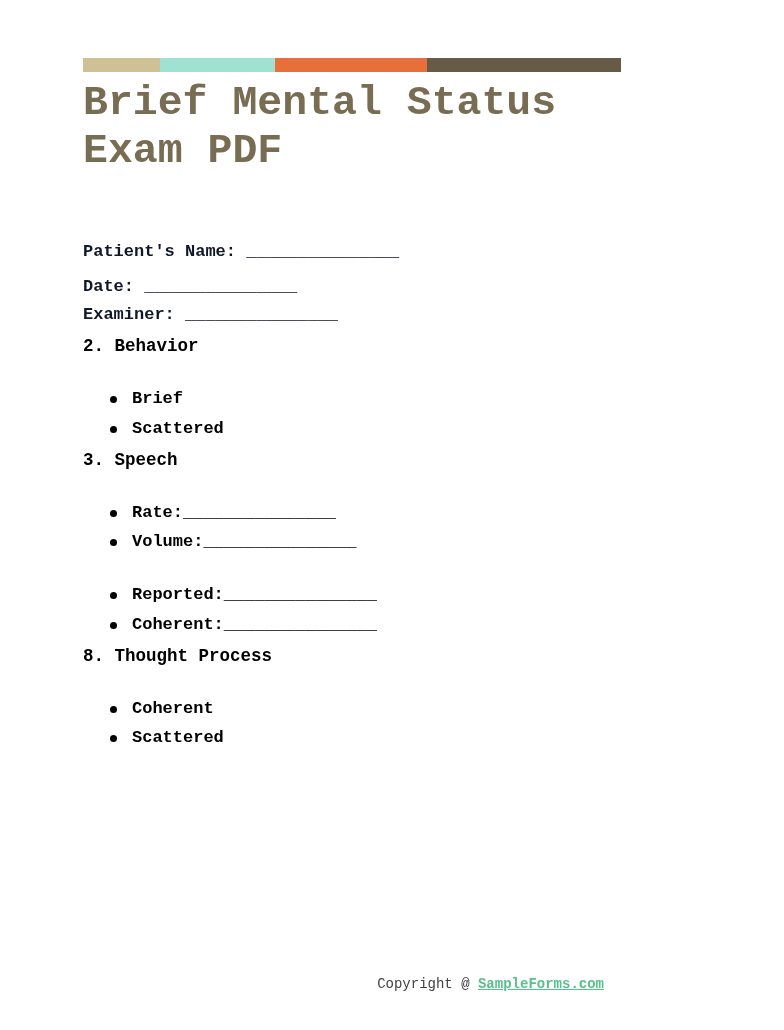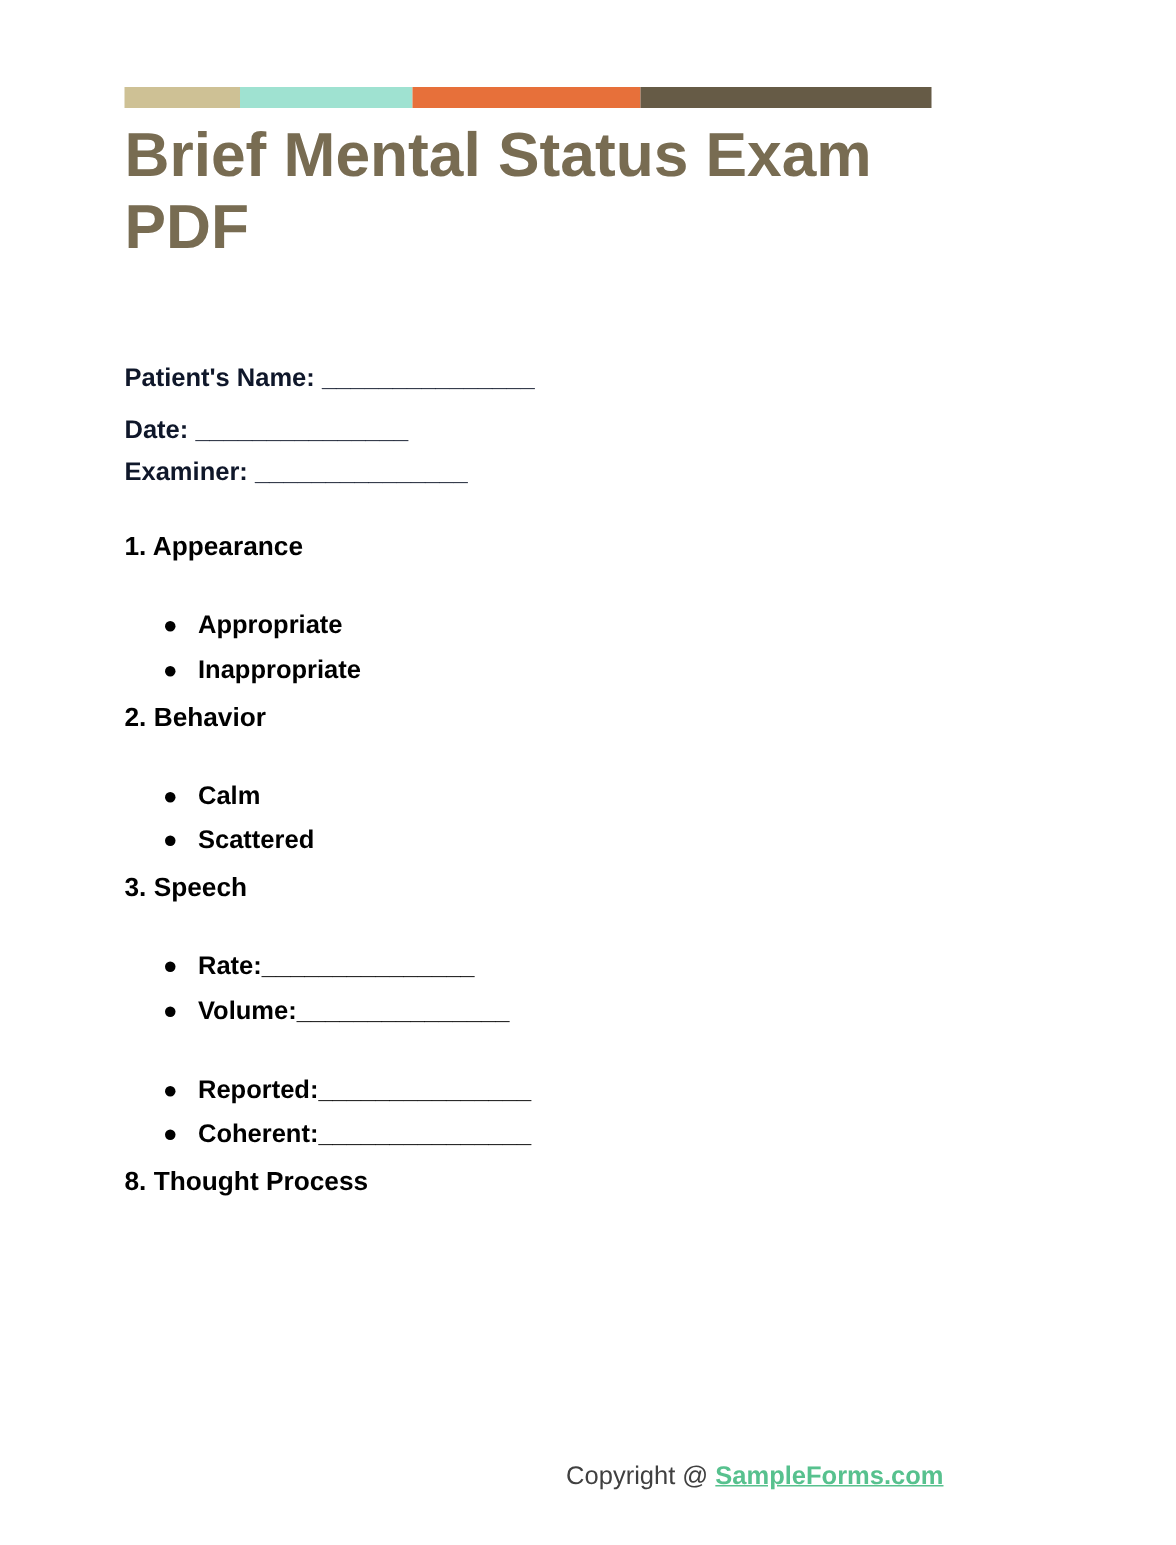--- a/index.html
+++ b/index.html
@@ -2,21 +2,21 @@
 <html><head>
 <meta charset="utf-8">
 <style>
   html, body { margin: 0; padding: 0; background: #ffffff; }
   .page {
     position: relative;
     width: 692px;
     height: 1030px;
     background: #ffffff;
     overflow: hidden;
-    font-family: Liberation Sans, sans-serif;
+    font-family: Liberation Mono, monospace;
   }
   .content { margin: 0 71px 0 83px; }
 
   .topbar { display: flex; height: 14px; margin-top: 58px; }
   .topbar .seg { height: 100%; }
 
   .title {
     margin: 7px 0 0 0;
     font-size: 41.5px;
     line-height: 48px;
@@ -59,22 +59,22 @@
     width: 7px;
     height: 7px;
     border-radius: 50%;
     background: #000000;
     margin: 7px 15px 0 27px;
   }
 
   .footer {
     position: absolute;
     top: 974px;
-    right: 63px;
-    font-size: 17px;
+    right: 88px;
+    font-size: 14px;
     line-height: 20px;
     color: #404040;
     white-space: nowrap;
   }
   .footer-link {
     font-weight: 700;
     text-decoration: underline;
     cursor: pointer;
   }
 </style>
@@ -101,42 +101,27 @@
       <div class="line mt15">
         <span>Date:</span>
         <span>_______________</span>
       </div>
       <div class="line mt8">
         <span>Examiner:</span>
         <span>_______________</span>
       </div>
     </div>
 
-    <div class="section section--first">
-      <div class="section-heading">1. Appearance</div>
-      <div class="bullets">
-        <div class="bullet-row">
-          <span class="dot"></span>
-          <span>Appropriate</span>
-          <span></span>
-        </div>
-        <div class="bullet-row">
-          <span class="dot"></span>
-          <span>Inappropriate</span>
-          <span></span>
-        </div>
-      </div>
-    </div>
 
     <div class="section">
       <div class="section-heading">2. Behavior</div>
       <div class="bullets">
         <div class="bullet-row">
           <span class="dot"></span>
-          <span>Calm</span>
+          <span>Brief</span>
           <span></span>
         </div>
         <div class="bullet-row">
           <span class="dot"></span>
           <span>Scattered</span>
           <span></span>
         </div>
       </div>
     </div>
 
@@ -166,20 +151,32 @@
         <div class="bullet-row">
           <span class="dot"></span>
           <span>Coherent:</span>
           <span>_______________</span>
         </div>
       </div>
     </div>
 
     <div class="section">
       <div class="section-heading">8. Thought Process</div>
+      <div class="bullets">
+        <div class="bullet-row">
+          <span class="dot"></span>
+          <span>Coherent</span>
+          <span></span>
+        </div>
+        <div class="bullet-row">
+          <span class="dot"></span>
+          <span>Scattered</span>
+          <span></span>
+        </div>
+      </div>
     </div>
 
   </div>
 
   <div class="footer">
     <span style="color: rgb(64, 64, 64);">Copyright @</span>
     <span class="footer-link" style="color: rgb(87, 193, 142);">SampleForms.com</span>
   </div>
 </div>
 

